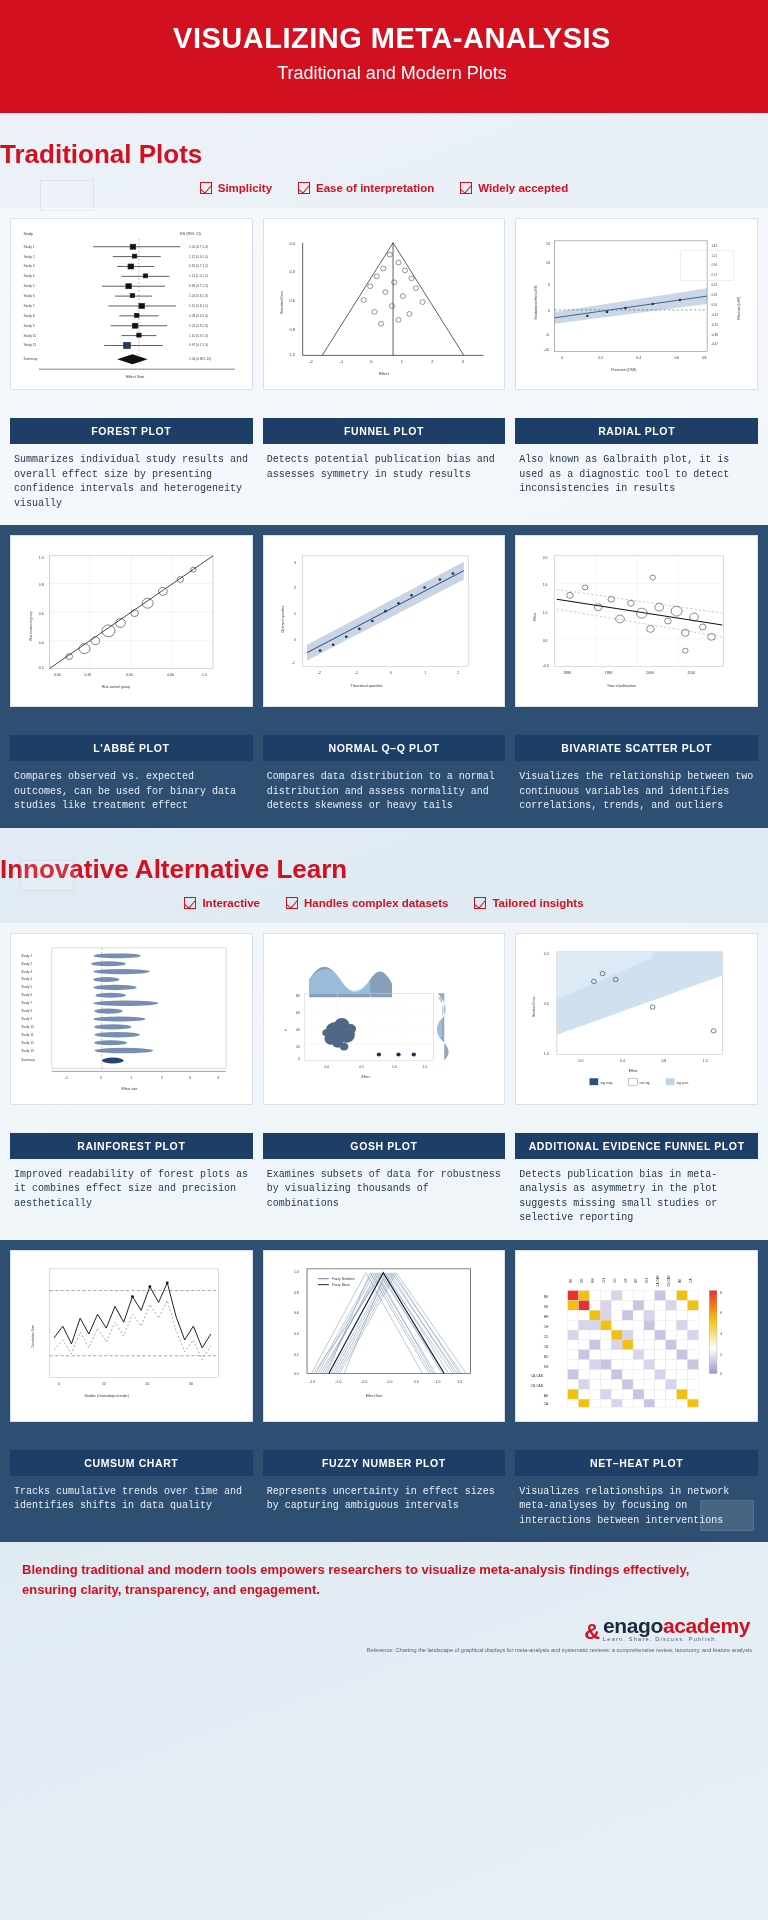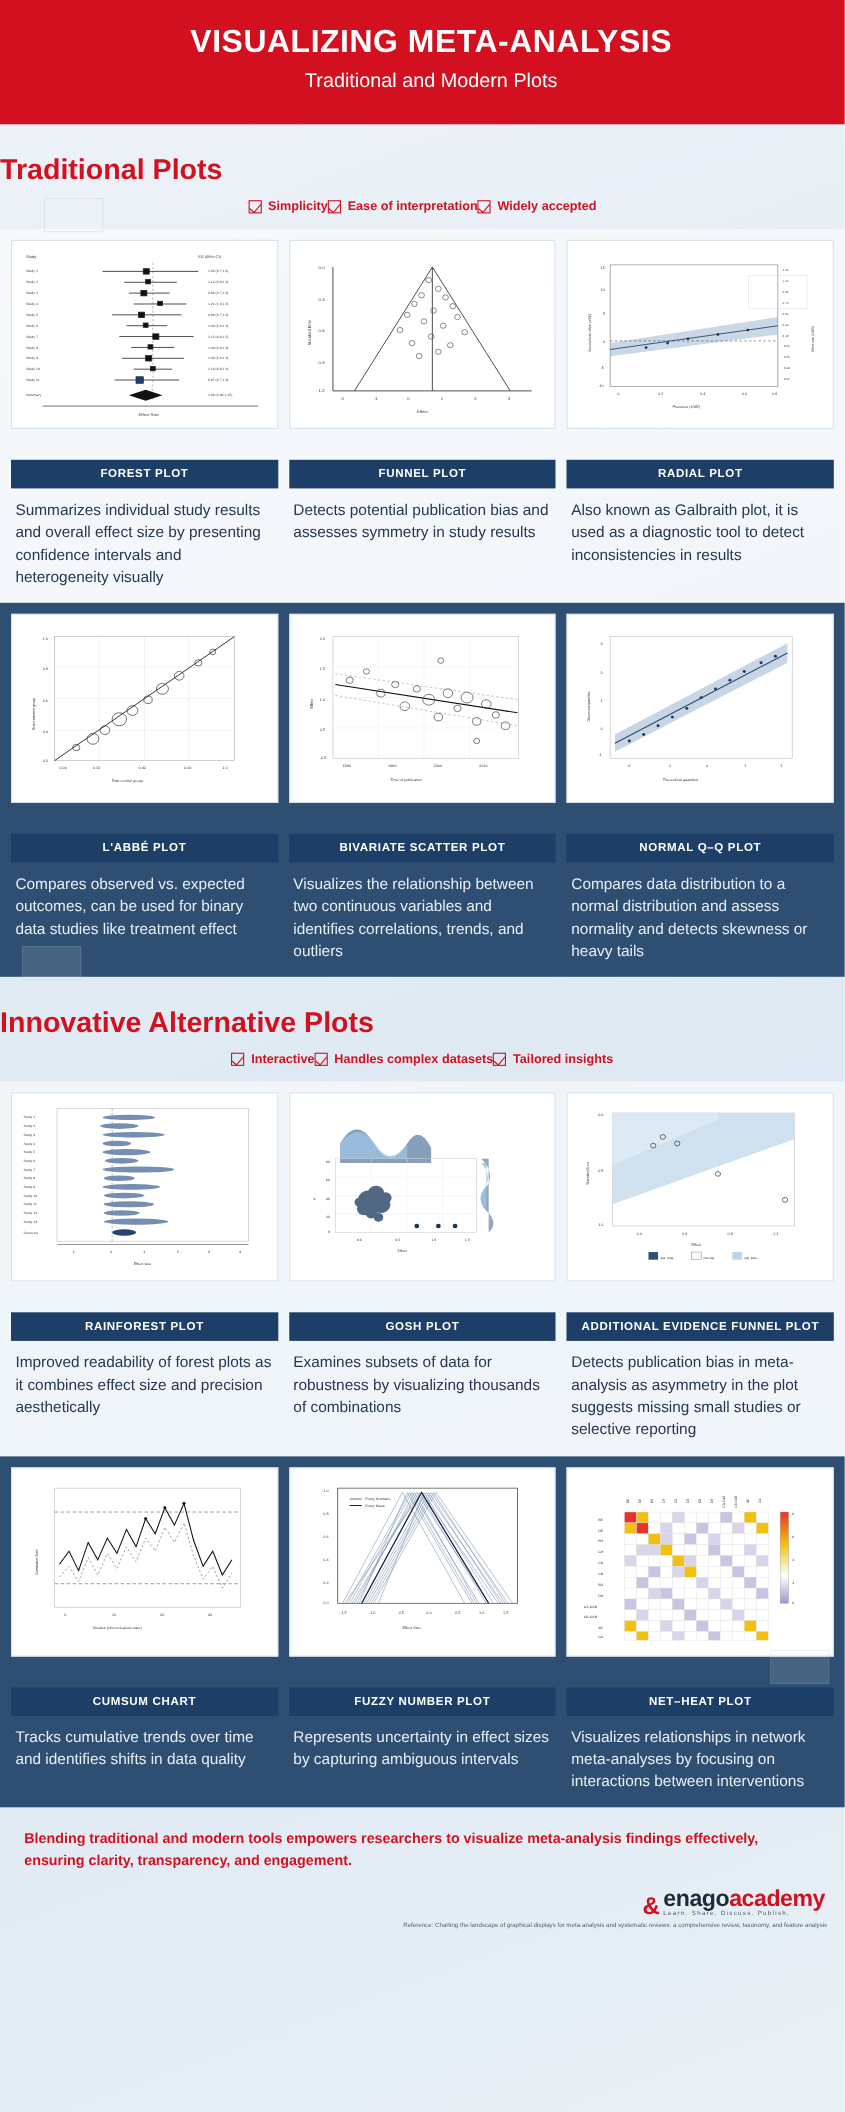--- a/index.html
+++ b/index.html
@@ -42,20 +42,21 @@
     text-align: left;
     color: #d3101f;
     font-size: 26px;
     font-weight: bold;
     padding-top: 26px;
     padding-bottom: 12px;
   }
   .bullets {
     display: flex;
     justify-content: center;
+    gap: 26px;
     padding-bottom: 14px;
   }
   .bullet {
     display: flex;
     align-items: center;
     gap: 6px;
     color: #d3101f;
     font-size: 11.5px;
     font-weight: bold;
   }
@@ -103,24 +104,25 @@
     background: #1d3e66;
     color: #ffffff;
     font-size: 10.5px;
     font-weight: bold;
     letter-spacing: 0.6px;
     text-align: center;
     padding: 7px 4px;
     margin-top: 28px;
   }
   .desc {
-    font-size: 14px;
+    font-size: 10px;
     line-height: 1.45;
     color: #24384f;
     padding: 9px 4px 0 4px;
+    font-family: Liberation Mono, monospace;
   }
   .band.dark .desc { color: #e7eef6; }
 
   
   .footer-note {
     color: #d3101f;
     font-size: 13px;
     font-weight: bold;
     line-height: 1.5;
     padding: 18px 22px 12px 22px;
@@ -425,20 +427,60 @@
             </svg>
           </div>
           <div class="label">L'ABBÉ PLOT</div>
           <div class="desc">Compares observed vs. expected outcomes, can be used for binary data studies like treatment effect</div>
         </div>
 
         <div class="cell">
           <div class="plotbox">
             <svg viewBox="0 0 210 160" preserveAspectRatio="none">
               <rect x="0" y="0" width="210" height="160" fill="#fff"></rect>
+              <rect x="30" y="14" width="152" height="112" fill="none" stroke="#bbb" stroke-width="0.5"></rect>
+              <polygon points="34,120 178,38 178,20 34,104" fill="#8fabcb" opacity="0.5"></polygon>
+              <line x1="34" y1="112" x2="178" y2="29" stroke="#2f4f74" stroke-width="1"></line>
+              <g fill="#1f3c5e">
+                <circle cx="46" cy="110" r="1.3"></circle>
+                  <circle cx="58" cy="104" r="1.3"></circle>
+                  <circle cx="70" cy="96" r="1.3"></circle>
+                <circle cx="82" cy="88" r="1.3"></circle>
+                  <circle cx="94" cy="80" r="1.3"></circle>
+                  <circle cx="106" cy="70" r="1.3"></circle>
+                <circle cx="118" cy="62" r="1.3"></circle>
+                  <circle cx="130" cy="54" r="1.3"></circle>
+                  <circle cx="142" cy="46" r="1.3"></circle>
+                <circle cx="156" cy="38" r="1.3"></circle>
+                  <circle cx="168" cy="32" r="1.3"></circle>
+              </g>
+              <g font-size="3.2" fill="#333">
+                <text x="22" y="22">3</text>
+                  <text x="22" y="48">2</text>
+                  <text x="22" y="74">1</text>
+                <text x="22" y="100">0</text>
+                  <text x="20" y="124">-1</text>
+                <text x="44" y="134">-2</text>
+                  <text x="78" y="134">-1</text>
+                  <text x="110" y="134">0</text>
+                <text x="142" y="134">1</text>
+                  <text x="172" y="134">2</text>
+                <text x="74" y="147">Theoretical quantiles</text>
+              </g>
+              <text x="13" y="92" font-size="3.2" fill="#333" transform="rotate(-90 13 92)">Observed quantiles</text>
+            </svg>
+          </div>
+          <div class="label">NORMAL Q–Q PLOT</div>
+          <div class="desc">Compares data distribution to a normal distribution and assess normality and detects skewness or heavy tails</div>
+        </div>
+
+        <div class="cell">
+          <div class="plotbox">
+            <svg viewBox="0 0 210 160" preserveAspectRatio="none">
+              <rect x="0" y="0" width="210" height="160" fill="#fff"></rect>
               <rect x="30" y="14" width="155" height="112" fill="none" stroke="#bbb" stroke-width="0.5"></rect>
               <g stroke="#ececec" stroke-width="0.4">
                 <line x1="68" y1="14" x2="68" y2="126"></line>
                   <line x1="106" y1="14" x2="106" y2="126"></line>
                   <line x1="144" y1="14" x2="144" y2="126"></line>
                 <line x1="30" y1="42" x2="185" y2="42"></line>
                   <line x1="30" y1="70" x2="185" y2="70"></line>
                   <line x1="30" y1="98" x2="185" y2="98"></line>
               </g>
               <line x1="32" y1="58" x2="184" y2="84" stroke="#111" stroke-width="1"></line>
@@ -474,66 +516,26 @@
                   <text x="114" y="134">2000</text>
                   <text x="152" y="134">2010</text>
                 <text x="78" y="147">Time of publication</text>
               </g>
               <text x="13" y="80" font-size="3.4" fill="#333" transform="rotate(-90 13 80)">Effect</text>
             </svg>
           </div>
           <div class="label">BIVARIATE SCATTER PLOT</div>
           <div class="desc">Visualizes the relationship between two continuous variables and identifies correlations, trends, and outliers</div>
         </div>
-
-        <div class="cell">
-          <div class="plotbox">
-            <svg viewBox="0 0 210 160" preserveAspectRatio="none">
-              <rect x="0" y="0" width="210" height="160" fill="#fff"></rect>
-              <rect x="30" y="14" width="152" height="112" fill="none" stroke="#bbb" stroke-width="0.5"></rect>
-              <polygon points="34,120 178,38 178,20 34,104" fill="#8fabcb" opacity="0.5"></polygon>
-              <line x1="34" y1="112" x2="178" y2="29" stroke="#2f4f74" stroke-width="1"></line>
-              <g fill="#1f3c5e">
-                <circle cx="46" cy="110" r="1.3"></circle>
-                  <circle cx="58" cy="104" r="1.3"></circle>
-                  <circle cx="70" cy="96" r="1.3"></circle>
-                <circle cx="82" cy="88" r="1.3"></circle>
-                  <circle cx="94" cy="80" r="1.3"></circle>
-                  <circle cx="106" cy="70" r="1.3"></circle>
-                <circle cx="118" cy="62" r="1.3"></circle>
-                  <circle cx="130" cy="54" r="1.3"></circle>
-                  <circle cx="142" cy="46" r="1.3"></circle>
-                <circle cx="156" cy="38" r="1.3"></circle>
-                  <circle cx="168" cy="32" r="1.3"></circle>
-              </g>
-              <g font-size="3.2" fill="#333">
-                <text x="22" y="22">3</text>
-                  <text x="22" y="48">2</text>
-                  <text x="22" y="74">1</text>
-                <text x="22" y="100">0</text>
-                  <text x="20" y="124">-1</text>
-                <text x="44" y="134">-2</text>
-                  <text x="78" y="134">-1</text>
-                  <text x="110" y="134">0</text>
-                <text x="142" y="134">1</text>
-                  <text x="172" y="134">2</text>
-                <text x="74" y="147">Theoretical quantiles</text>
-              </g>
-              <text x="13" y="92" font-size="3.2" fill="#333" transform="rotate(-90 13 92)">Observed quantiles</text>
-            </svg>
-          </div>
-          <div class="label">NORMAL Q–Q PLOT</div>
-          <div class="desc">Compares data distribution to a normal distribution and assess normality and detects skewness or heavy tails</div>
-        </div>
       </div>
     </div>
   </div>
 
   <div>
-    <div class="section-title">Innovative Alternative Plots</div>
+    <div class="section-title">Innovative Alternative Learn</div>
     <div class="bullets">
       <div class="bullet">
           <span class="chk"></span>
           <span>Interactive</span>
         </div>
       <div class="bullet">
           <span class="chk"></span>
           <span>Handles complex datasets</span>
         </div>
       <div class="bullet">

